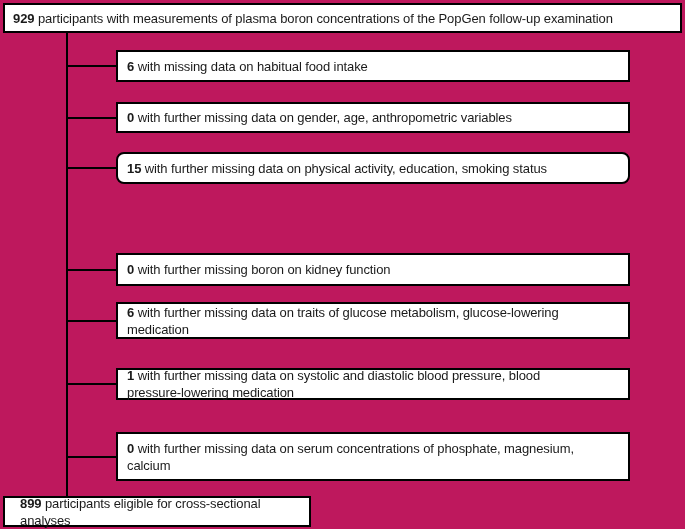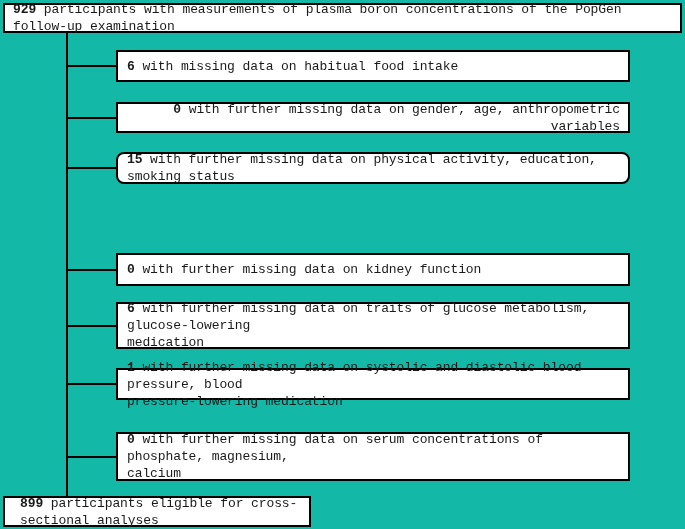--- a/index.html
+++ b/index.html
@@ -4,22 +4,22 @@
 <style>
   html, body {
     margin: 0;
     padding: 0;
     background: #ffffff;
   }
   .canvas {
     position: relative;
     width: 685px;
     height: 529px;
-    background: #14b8a6;
-    font-family: Liberation Mono, monospace;
+    background: #be185d;
+    font-family: Liberation Sans, sans-serif;
     font-size: 13px;
     letter-spacing: -0.1px;
     color: #1a1a1a;
     overflow: hidden;
   }
   .box {
     position: absolute;
     box-sizing: border-box;
     border: 2px solid #000000;
     background: #ffffff;
@@ -93,24 +93,24 @@
   <div class="box side-box" style="top:102px; height:31px;text-align:right;">
     <p><b class="num">0</b> <span class="wrap-text">with further missing data on gender, age, anthropometric variables</span></p>
   </div>
 
   <div class="box side-box" style="top:152px; height:32px;border-radius:8px;">
     <p><b class="num">15</b> <span class="wrap-text">with further missing data on physical activity, education, smoking status</span></p>
   </div>
 
 
   <div class="box side-box" style="top:253px; height:33px;">
-    <p><b class="num">0</b> <span class="wrap-text">with further missing data on kidney function</span></p>
+    <p><b class="num">0</b> <span class="wrap-text">with further missing boron on kidney function</span></p>
   </div>
 
-  <div class="box side-box" style="top:302px; height:47px;">
+  <div class="box side-box" style="top:302px; height:37px;">
     <p><b class="num">6</b> <span class="wrap-text">with further missing data on traits of glucose metabolism, glucose-lowering
 medication</span></p>
   </div>
 
   <div class="box side-box" style="top:368px; height:32px;">
     <p><b class="num">1</b> <span class="wrap-text">with further missing data on systolic and diastolic blood pressure, blood
 pressure-lowering medication</span></p>
   </div>
 
   <div class="box side-box" style="top:432px; height:49px;">

